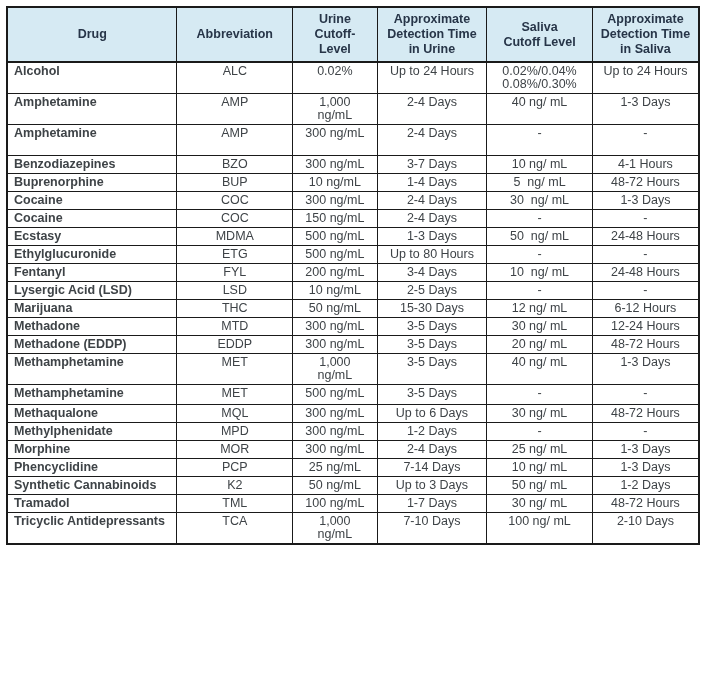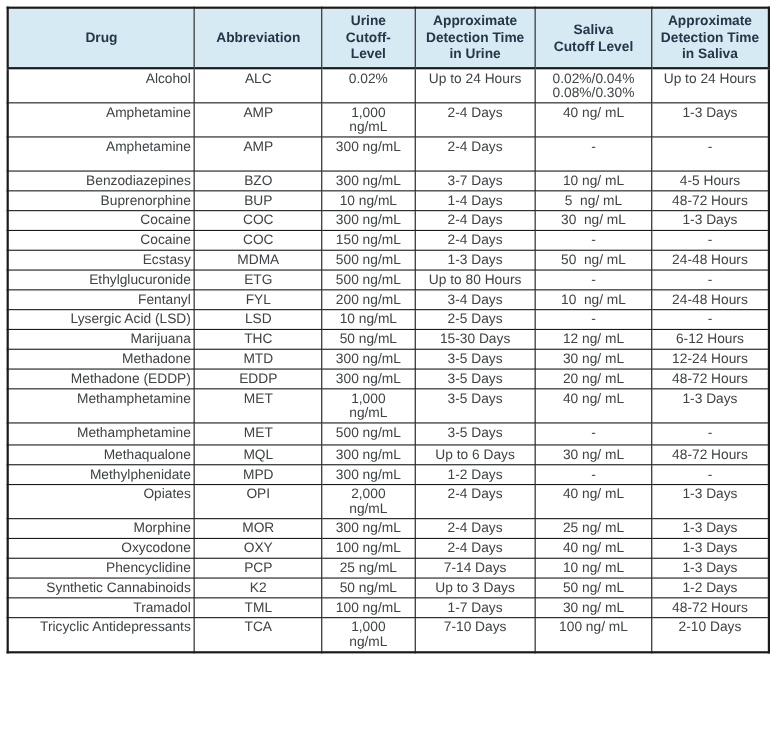--- a/index.html
+++ b/index.html
@@ -50,22 +50,23 @@
   tbody td {
     font-size: 12.5px;
     color: var(--body-text, #3e4347);
     line-height: 13px;
     padding: 2px 3px 2px 3px;
     vertical-align: top;
     text-align: center;
     height: 17px;
   }
   tbody td.col-drug {
-    text-align: right;
+    text-align: left;
     padding-left: 6px;
+    font-weight: bold;
   }
   
   tbody tr:nth-child(3)  td { height: 31px; }
   tbody tr:nth-child(16) td { height: 20px; }
   tbody tr:nth-child(17) td { height: 18px; }
   tbody tr:nth-child(28) td { height: 23px; }
   tbody tr:nth-child(29) td { height: 30px; }
 </style>
 </head>
 <body>
@@ -123,21 +124,21 @@
           <td>2-4 Days</td>
           <td>-</td>
           <td>-</td>
         </tr>
         <tr>
           <td class="col-drug">Benzodiazepines</td>
           <td>BZO</td>
           <td>300 ng/mL</td>
           <td>3-7 Days</td>
           <td>10 ng/ mL</td>
-          <td>4-5 Hours</td>
+          <td>4-1 Hours</td>
         </tr>
         <tr>
           <td class="col-drug">Buprenorphine</td>
           <td>BUP</td>
           <td>10 ng/mL</td>
           <td>1-4 Days</td>
           <td>5  ng/ mL</td>
           <td>48-72 Hours</td>
         </tr>
         <tr>
@@ -239,42 +240,25 @@
         </tr>
         <tr>
           <td class="col-drug">Methylphenidate</td>
           <td>MPD</td>
           <td>300 ng/mL</td>
           <td>1-2 Days</td>
           <td>-</td>
           <td>-</td>
         </tr>
         <tr>
-          <td class="col-drug">Opiates</td>
-          <td>OPI</td>
-          <td>2,000
-ng/mL</td>
-          <td>2-4 Days</td>
-          <td>40 ng/ mL</td>
-          <td>1-3 Days</td>
-        </tr>
-        <tr>
           <td class="col-drug">Morphine</td>
           <td>MOR</td>
           <td>300 ng/mL</td>
           <td>2-4 Days</td>
           <td>25 ng/ mL</td>
-          <td>1-3 Days</td>
-        </tr>
-        <tr>
-          <td class="col-drug">Oxycodone</td>
-          <td>OXY</td>
-          <td>100 ng/mL</td>
-          <td>2-4 Days</td>
-          <td>40 ng/ mL</td>
           <td>1-3 Days</td>
         </tr>
         <tr>
           <td class="col-drug">Phencyclidine</td>
           <td>PCP</td>
           <td>25 ng/mL</td>
           <td>7-14 Days</td>
           <td>10 ng/ mL</td>
           <td>1-3 Days</td>
         </tr>

